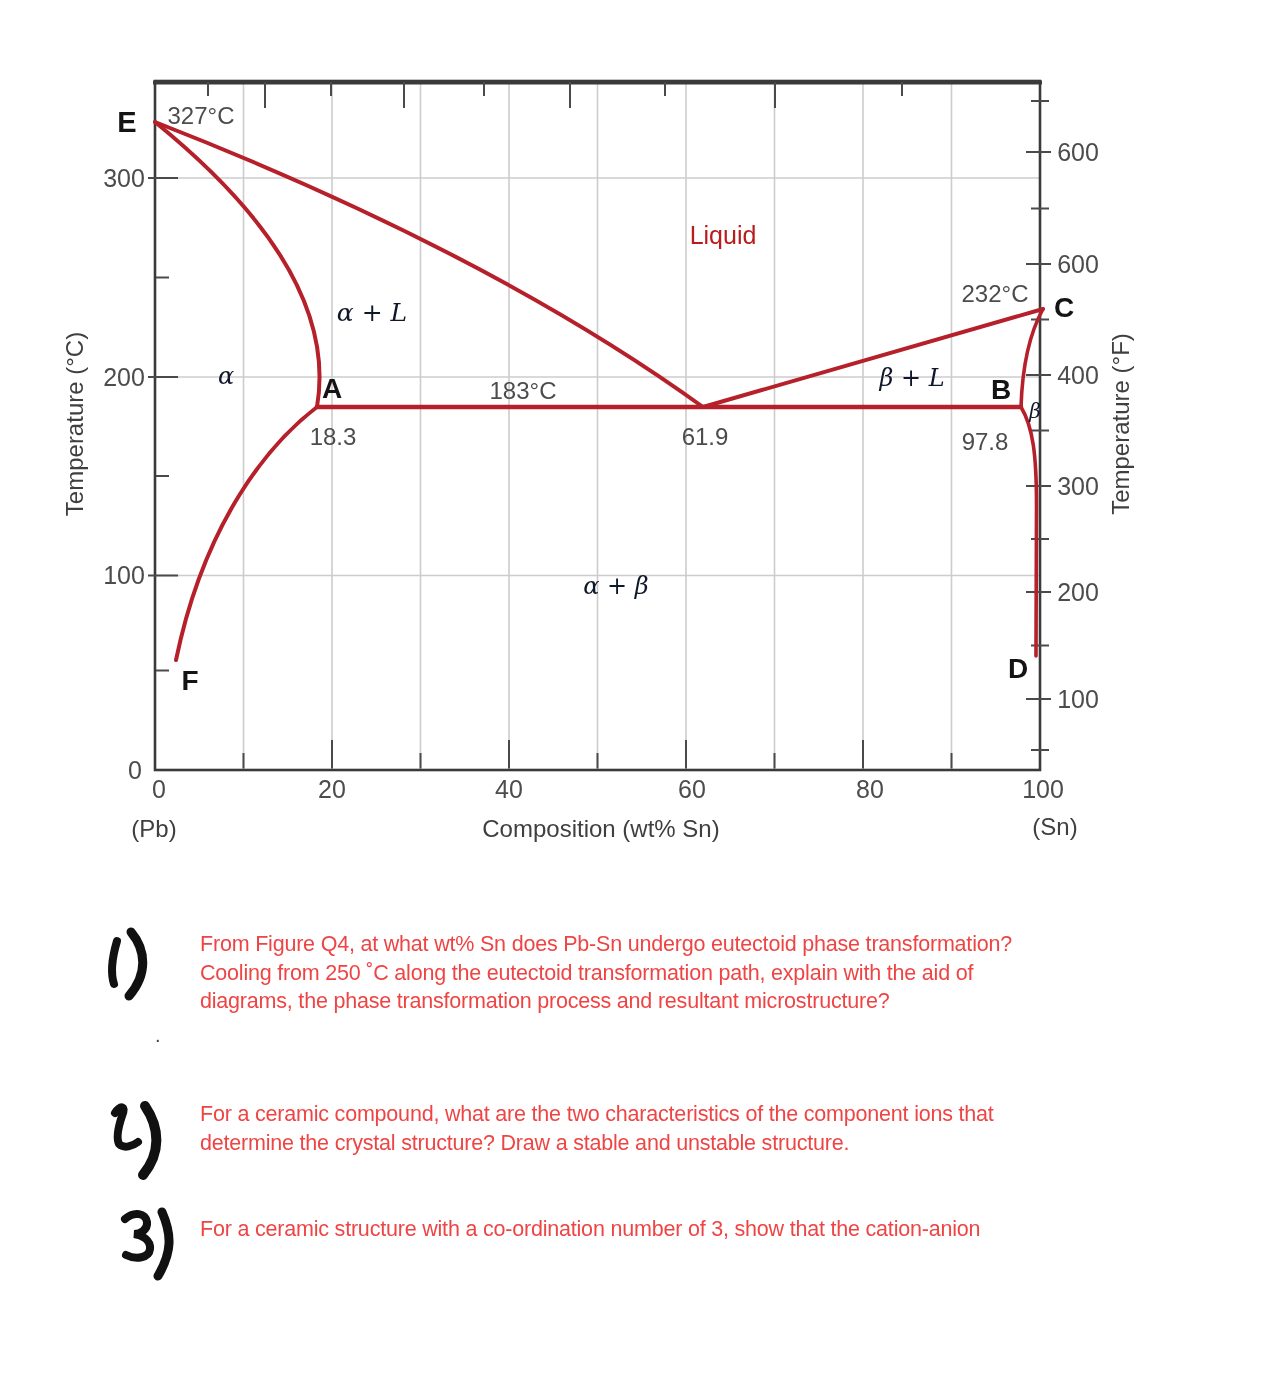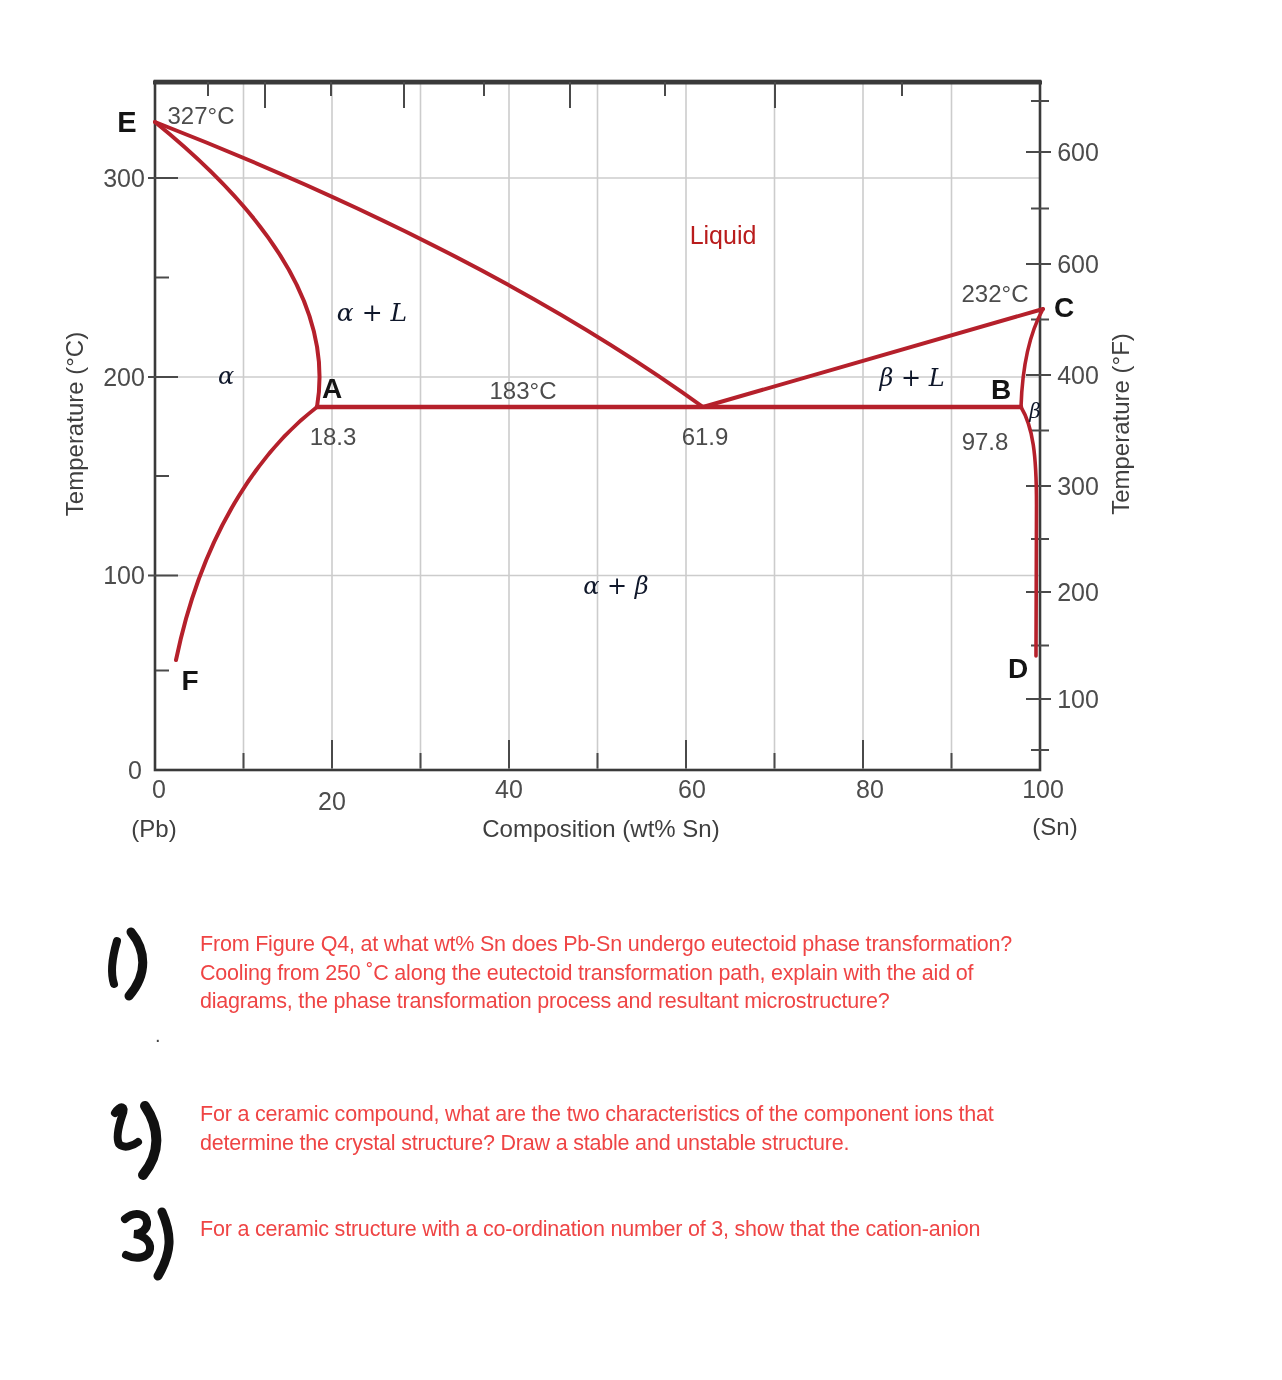--- a/index.html
+++ b/index.html
@@ -118,21 +118,21 @@
   <div class="lbl ptr" style="left:190px;top:681px;font-size:28px;">F</div>
 
   <div class="lbl region-liquid" style="left:723px;top:235px;">Liquid</div>
   <div class="lbl phase" style="left:372px;top:312px;font-size:25px;">α + L</div>
   <div class="lbl phase" style="left:226px;top:376px;">α</div>
   <div class="lbl phase" style="left:912px;top:378px;">β + L</div>
   <div class="lbl phase" style="left:1035px;top:411px;font-size:20px;">β</div>
   <div class="lbl phase" style="left:616px;top:586px;">α + β</div>
 
   <div class="lbl axisnum" style="left:159px;top:789px;">0</div>
-  <div class="lbl axisnum" style="left:332px;top:789px;margin-top:12px;">20</div>
+  <div class="lbl axisnum" style="left:332px;top:789px;">20</div>
   <div class="lbl axisnum" style="left:509px;top:789px;">40</div>
   <div class="lbl axisnum" style="left:692px;top:789px;">60</div>
   <div class="lbl axisnum" style="left:870px;top:789px;">80</div>
   <div class="lbl axisnum" style="left:1043px;top:789px;">100</div>
 
   <div class="lbl axisnum" style="left:124px;top:178px;">300</div>
   <div class="lbl axisnum" style="left:124px;top:377px;">200</div>
   <div class="lbl axisnum" style="left:124px;top:575px;">100</div>
   <div class="lbl axisnum" style="left:135px;top:770px;">0</div>
 

